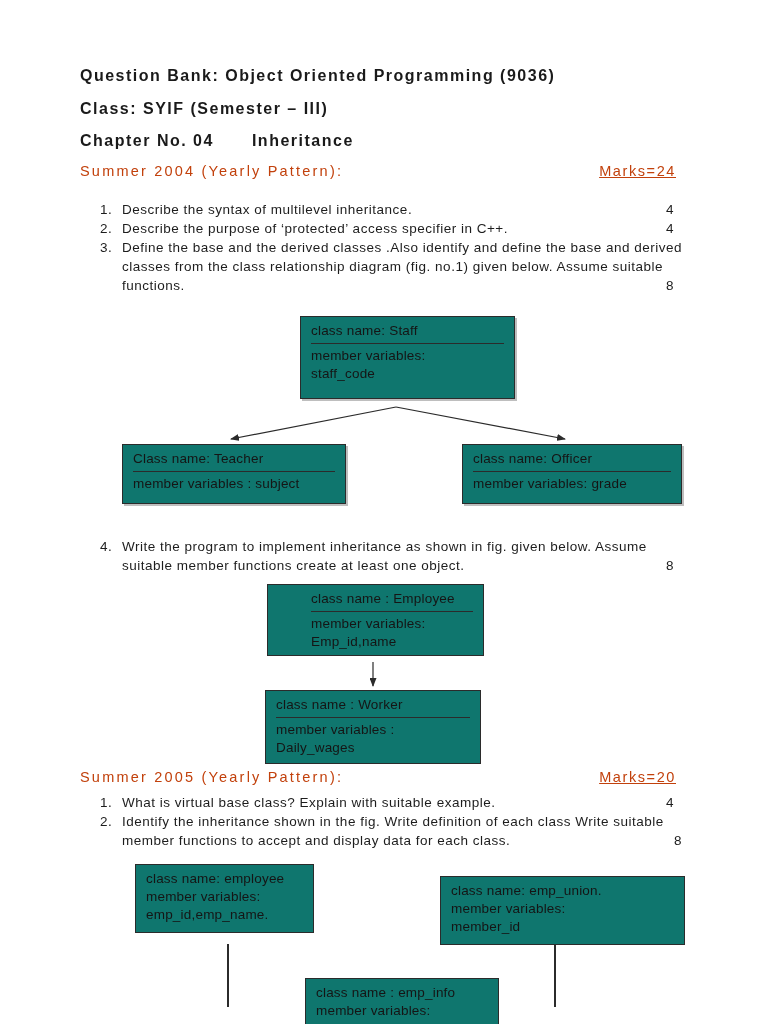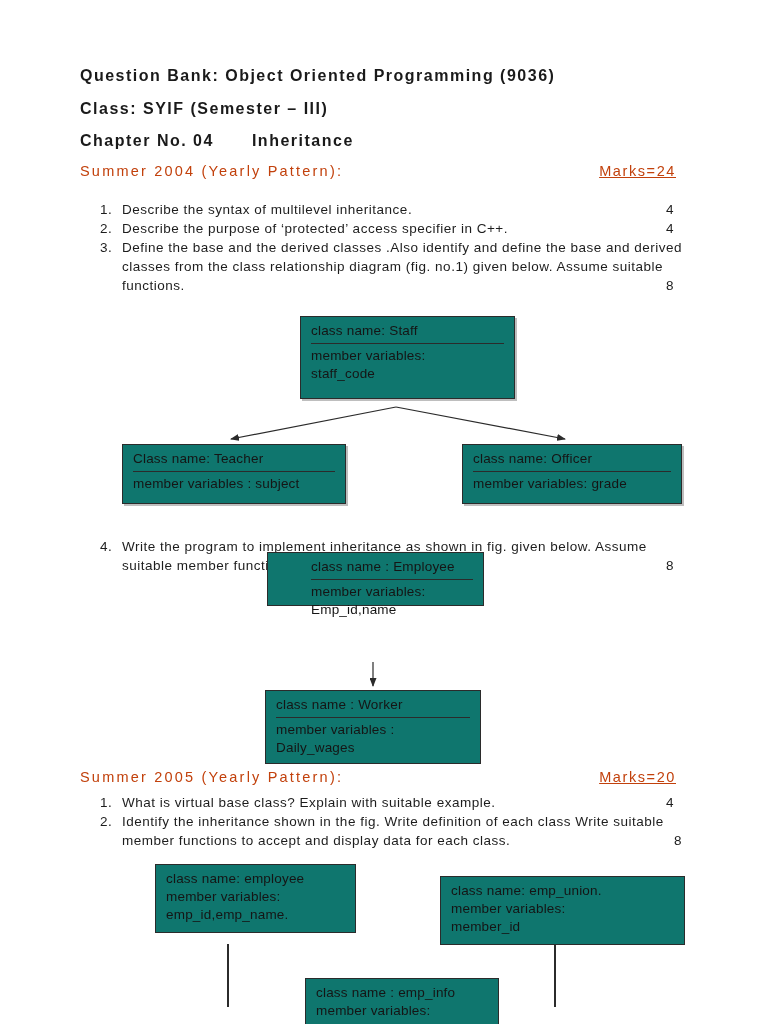--- a/index.html
+++ b/index.html
@@ -82,21 +82,21 @@
 </div>
 
 <div class="abs qblock" style="left:100px;top:537px;width:592px;">
   <div class="qitem">
     <span class="qnum">4.</span>
     <span class="qtext">Write the program to implement inheritance as shown in fig. given below. Assume suitable member functions create at least one object.</span>
     <span class="qmarks">8</span>
   </div>
 </div>
 
-<div class="uml" style="left:267px;top:552px;width:217px;height:54px;padding-left:43px;">
+<div class="uml" style="left:267px;top:584px;width:217px;height:72px;padding-left:43px;">
   <div class="t">class name : Employee</div>
   <div>member variables:</div>
   <div>Emp_id,name</div>
 </div>
 
 <div class="uml" style="left:265px;top:690px;width:216px;height:74px;">
   <div class="t">class name : Worker</div>
   <div>member variables :</div>
   <div>Daily_wages</div>
 </div>
@@ -112,21 +112,21 @@
     <span class="qtext">What is virtual base class? Explain with suitable example.</span>
     <span class="qmarks">4</span>
   </div>
   <div class="qitem" style="width:610px;">
     <span class="qnum">2.</span>
     <span class="qtext">Identify the inheritance shown in the fig. Write definition of each class Write suitable member functions to accept and display data for each class.</span>
     <span class="qmarks" style="right:28px;">8</span>
   </div>
 </div>
 
-<div class="uml" style="left:135px;top:864px;width:201px;height:69px;margin-left:20px;">
+<div class="uml" style="left:135px;top:864px;width:179px;height:69px;">
   <div class="nl">class name: employee</div>
   <div>member variables:</div>
   <div>emp_id,emp_name.</div>
 </div>
 
 <div class="uml" style="left:432px;top:876px;width:245px;height:69px;margin-left:8px;">
   <div class="nl">class name: emp_union.</div>
   <div>member variables:</div>
   <div>member_id</div>
 </div>

